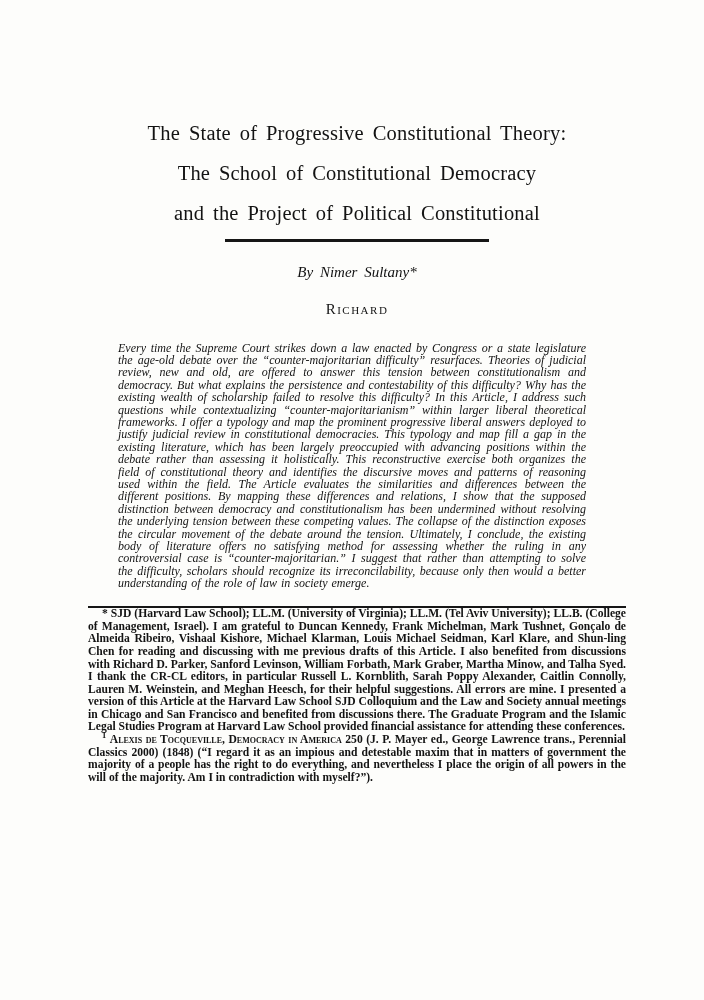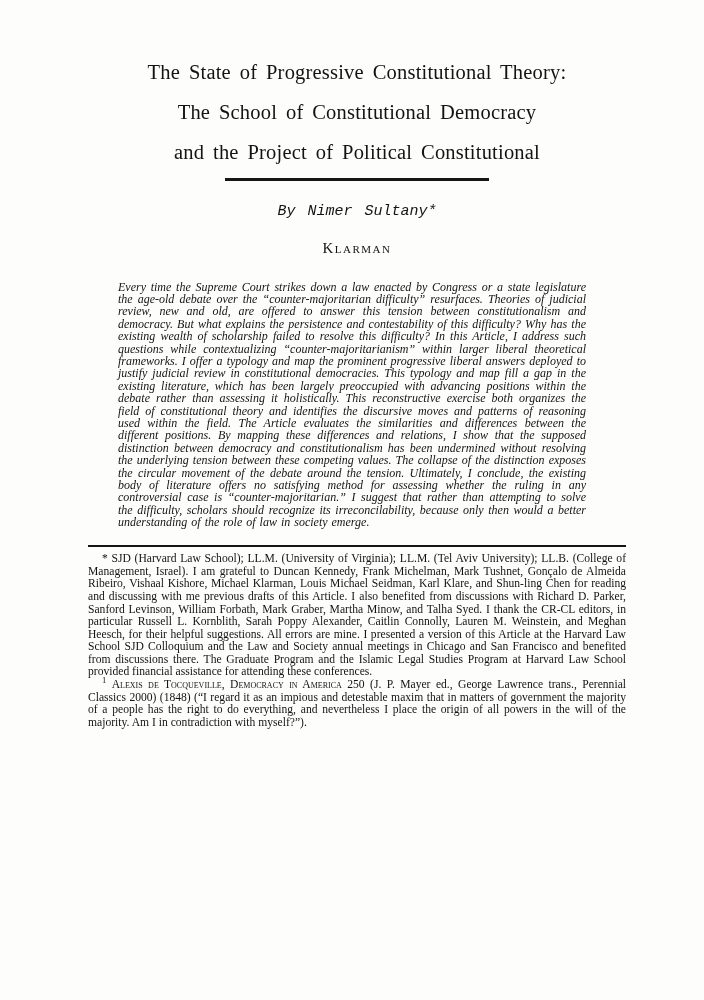--- a/index.html
+++ b/index.html
@@ -10,21 +10,21 @@
     margin: 0 auto;
     background: #fdfdfb;
     color: #131313;
     font-family: "Liberation Serif", serif;
     overflow: hidden;
     box-sizing: border-box;
   }
   .content {
     margin-left: 88px;
     width: 538px;
-    padding-top: 52px;
+    padding-top: 113px;
   }
   .title {
     margin: 0;
     font-size: 20.5px;
     font-weight: normal;
     line-height: 40px;
     text-align: center;
     word-spacing: 3.5px;
     letter-spacing: 0.2px;
   }
@@ -34,21 +34,20 @@
     height: 2.5px;
     background: #161616;
     margin: 6px auto 0 auto;
   }
   .byline {
     margin: 22px 0 0 0;
     text-align: center;
     font-style: italic;
     font-size: 15px;
     word-spacing: 3px;
-    font-family: Liberation Mono, monospace;
   }
   .epigraph {
     margin: 22px 0 0 0;
     text-align: center;
     font-style: italic;
     font-weight: bold;
     font-size: 15px;
     word-spacing: 2.5px;
   }
   .epigraph sup, .footnote sup {
@@ -73,24 +72,24 @@
     line-height: 12.4px;
     word-spacing: 1px;
   }
   .footnote-rule {
     width: 100%;
     height: 2.5px;
     background: #161616;
     margin-top: 16px;
   }
   .footnotes {
-    margin-top: 6px;
     font-size: 11.6px;
     line-height: 12.6px;
     text-align: justify;
+    font-weight: bold;
   }
   .footnote { margin: 0; text-indent: 14px; }
   .sc { font-variant: small-caps; }
 </style>
 </head>
 <body>
 
 <div class="page">
   <div class="content">
 
@@ -98,21 +97,21 @@
       <span class="title-line">The State of Progressive Constitutional Theory:</span>
       <span class="title-line">The School of Constitutional Democracy</span>
       <span class="title-line">and the Project of Political Constitutional</span>
     </h1>
 
     <div class="title-rule"></div>
 
     <p class="byline">By Nimer Sultany*</p>
 
 
-    <h2 class="abstract-heading">Klarman</h2>
+    <h2 class="abstract-heading">Richard</h2>
 
     <p class="abstract-body">Every time the Supreme Court strikes down a law enacted by Congress or a state legislature the age-old debate over the “counter-majoritarian difficulty” resurfaces.  Theories of judicial review, new and old, are offered to answer this tension between constitutionalism and democracy.  But what explains the persistence and contestability of this difficulty?  Why has the existing wealth of scholarship failed to resolve this difficulty?  In this Article, I address such questions while contextualizing “counter-majoritarianism” within larger liberal theoretical frameworks.  I offer a typology and map the prominent progressive liberal answers deployed to justify judicial review in constitutional democracies.  This typology and map fill a gap in the existing literature, which has been largely preoccupied with advancing positions within the debate rather than assessing it holistically.  This reconstructive exercise both organizes the field of constitutional theory and identifies the discursive moves and patterns of reasoning used within the field.  The Article evaluates the similarities and differences between the different positions.  By mapping these differences and relations, I show that the supposed distinction between democracy and constitutionalism has been undermined without resolving the underlying tension between these competing values.  The collapse of the distinction exposes the circular movement of the debate around the tension.  Ultimately, I conclude, the existing body of literature offers no satisfying method for assessing whether the ruling in any controversial case is “counter-majoritarian.”  I suggest that rather than attempting to solve the difficulty, scholars should recognize its irreconcilability, because only then would a better understanding of the role of law in society emerge.</p>
 
     <div class="footnote-rule"></div>
 
     <div class="footnotes">
       <p class="footnote"><span class="fn-marker">*</span><span> SJD (Harvard Law School); LL.M. (University of Virginia); LL.M. (Tel Aviv University); LL.B. (College of Management, Israel).  I am grateful to Duncan Kennedy, Frank Michelman, Mark Tushnet, Gonçalo de Almeida Ribeiro, Vishaal Kishore, Michael Klarman, Louis Michael Seidman, Karl Klare, and Shun-ling Chen for reading and discussing with me previous drafts of this Article.  I also benefited from discussions with Richard D. Parker, Sanford Levinson, William Forbath, Mark Graber, Martha Minow, and Talha Syed.  I thank the CR-CL editors, in particular Russell L. Kornblith, Sarah Poppy Alexander, Caitlin Connolly, Lauren M. Weinstein, and Meghan Heesch, for their helpful suggestions.  All errors are mine. I presented a version of this Article at the Harvard Law School SJD Colloquium and the Law and Society annual meetings in Chicago and San Francisco and benefited from discussions there.  The Graduate Program and the Islamic Legal Studies Program at Harvard Law School provided financial assistance for attending these conferences.</span></p>
       <p class="footnote"><sup>1</sup> <span class="sc">Alexis de Tocqueville, Democracy in America</span><span> 250 (J. P. Mayer ed., George Lawrence trans., Perennial Classics 2000) (1848) (“I regard it as an impious and detestable maxim that in matters of government the majority of a people has the right to do everything, and nevertheless I place the origin of all powers in the will of the majority.  Am I in contradiction with myself?”).</span></p>
     </div>
 

